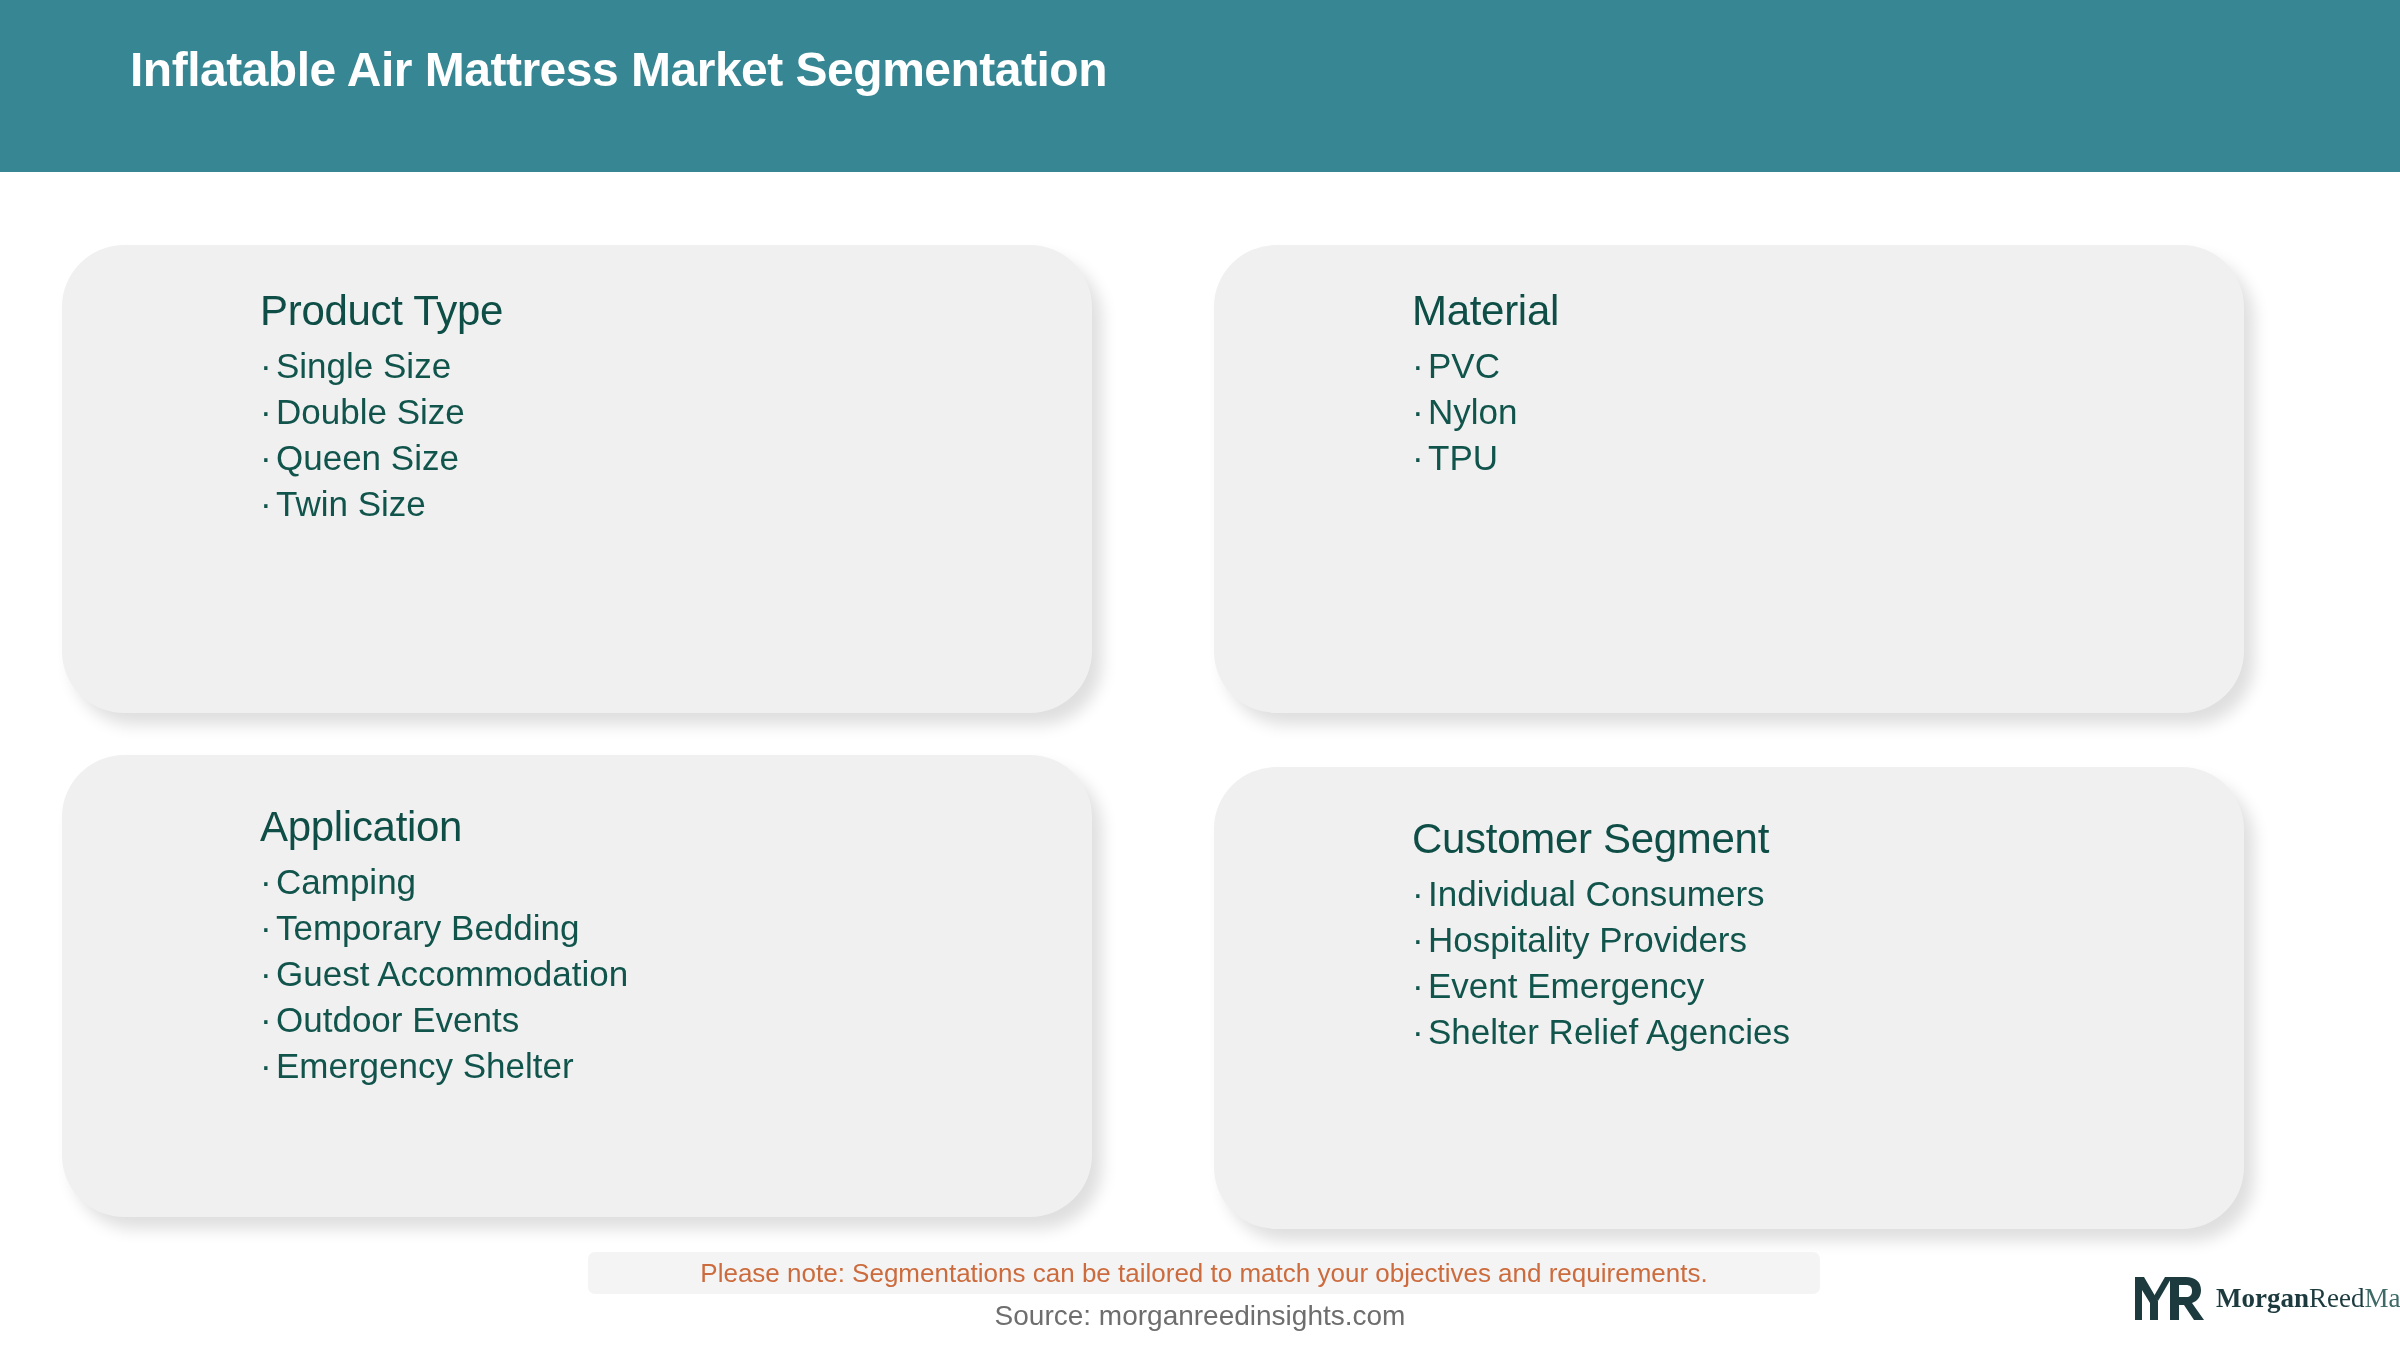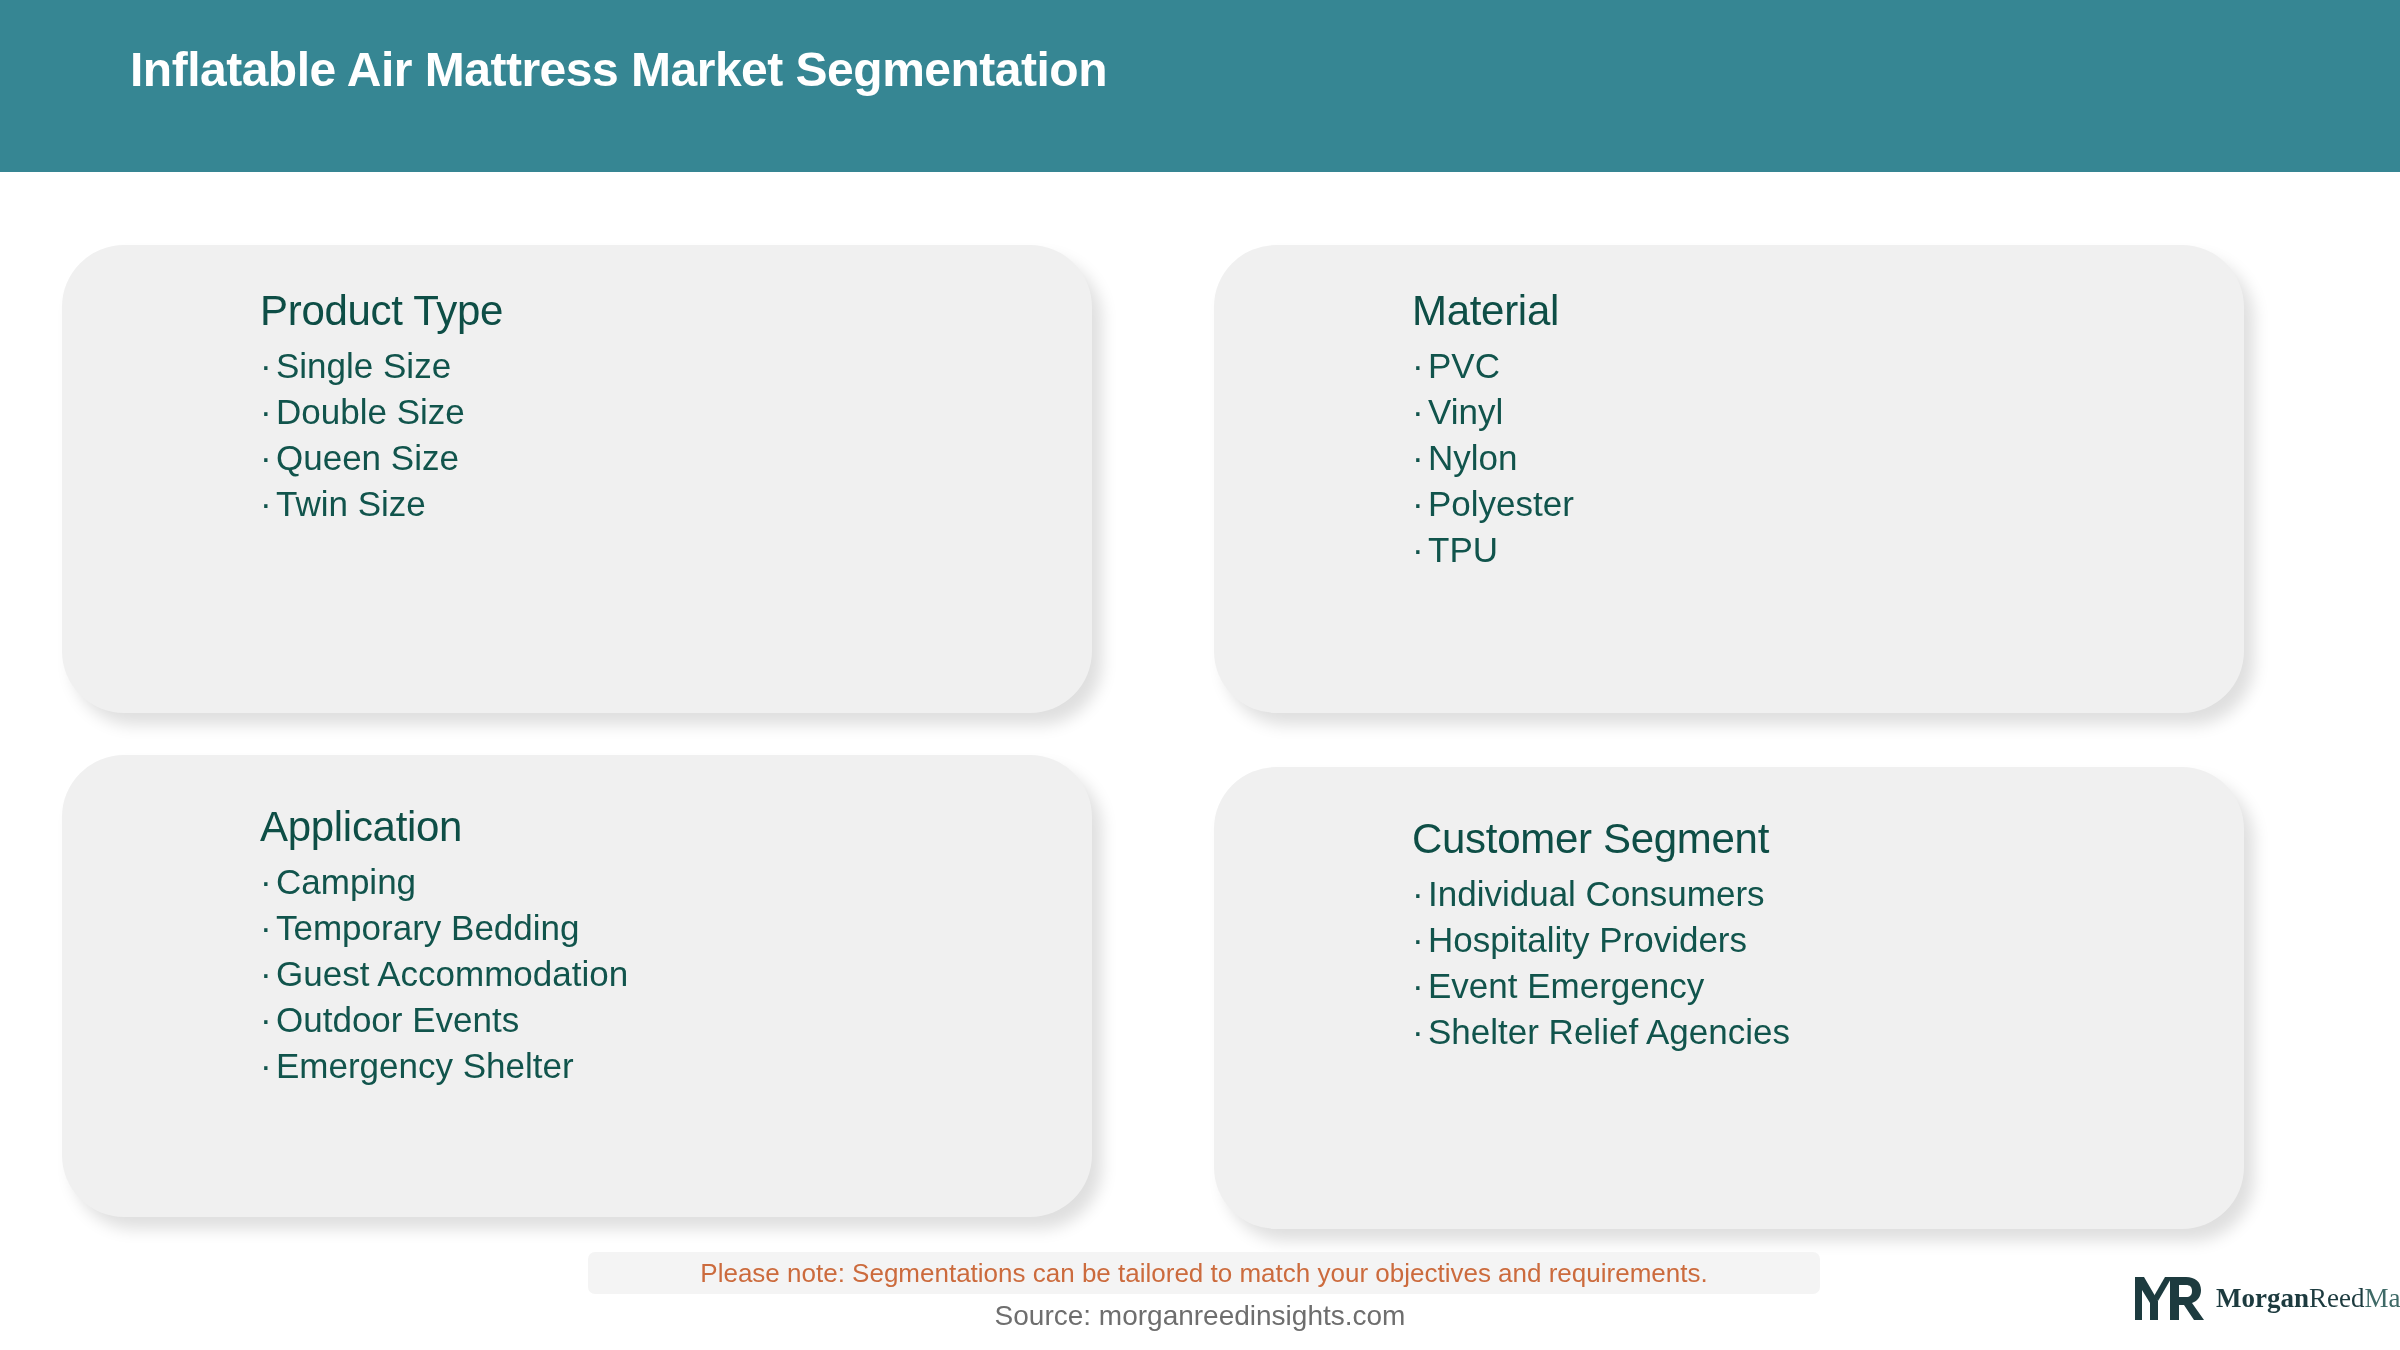--- a/index.html
+++ b/index.html
@@ -191,23 +191,21 @@
         <li><span class="bullet-dot">·</span><span>Twin Size</span></li>
       </ul>
     </div>
   </div>
 
   <div class="seg-card pos-1">
     <div class="card-inner">
       <div class="card-title">Material</div>
       <ul class="card-list">
         <li><span class="bullet-dot">·</span><span>PVC</span></li>
-        <li><span class="bullet-dot">·</span><span>Vinyl</span></li>
         <li><span class="bullet-dot">·</span><span>Nylon</span></li>
-        <li><span class="bullet-dot">·</span><span>Polyester</span></li>
         <li><span class="bullet-dot">·</span><span>TPU</span></li>
       </ul>
     </div>
   </div>
 
   <div class="seg-card pos-2">
     <div class="card-inner">
       <div class="card-title">Application</div>
       <ul class="card-list">
         <li><span class="bullet-dot">·</span><span>Camping</span></li>

